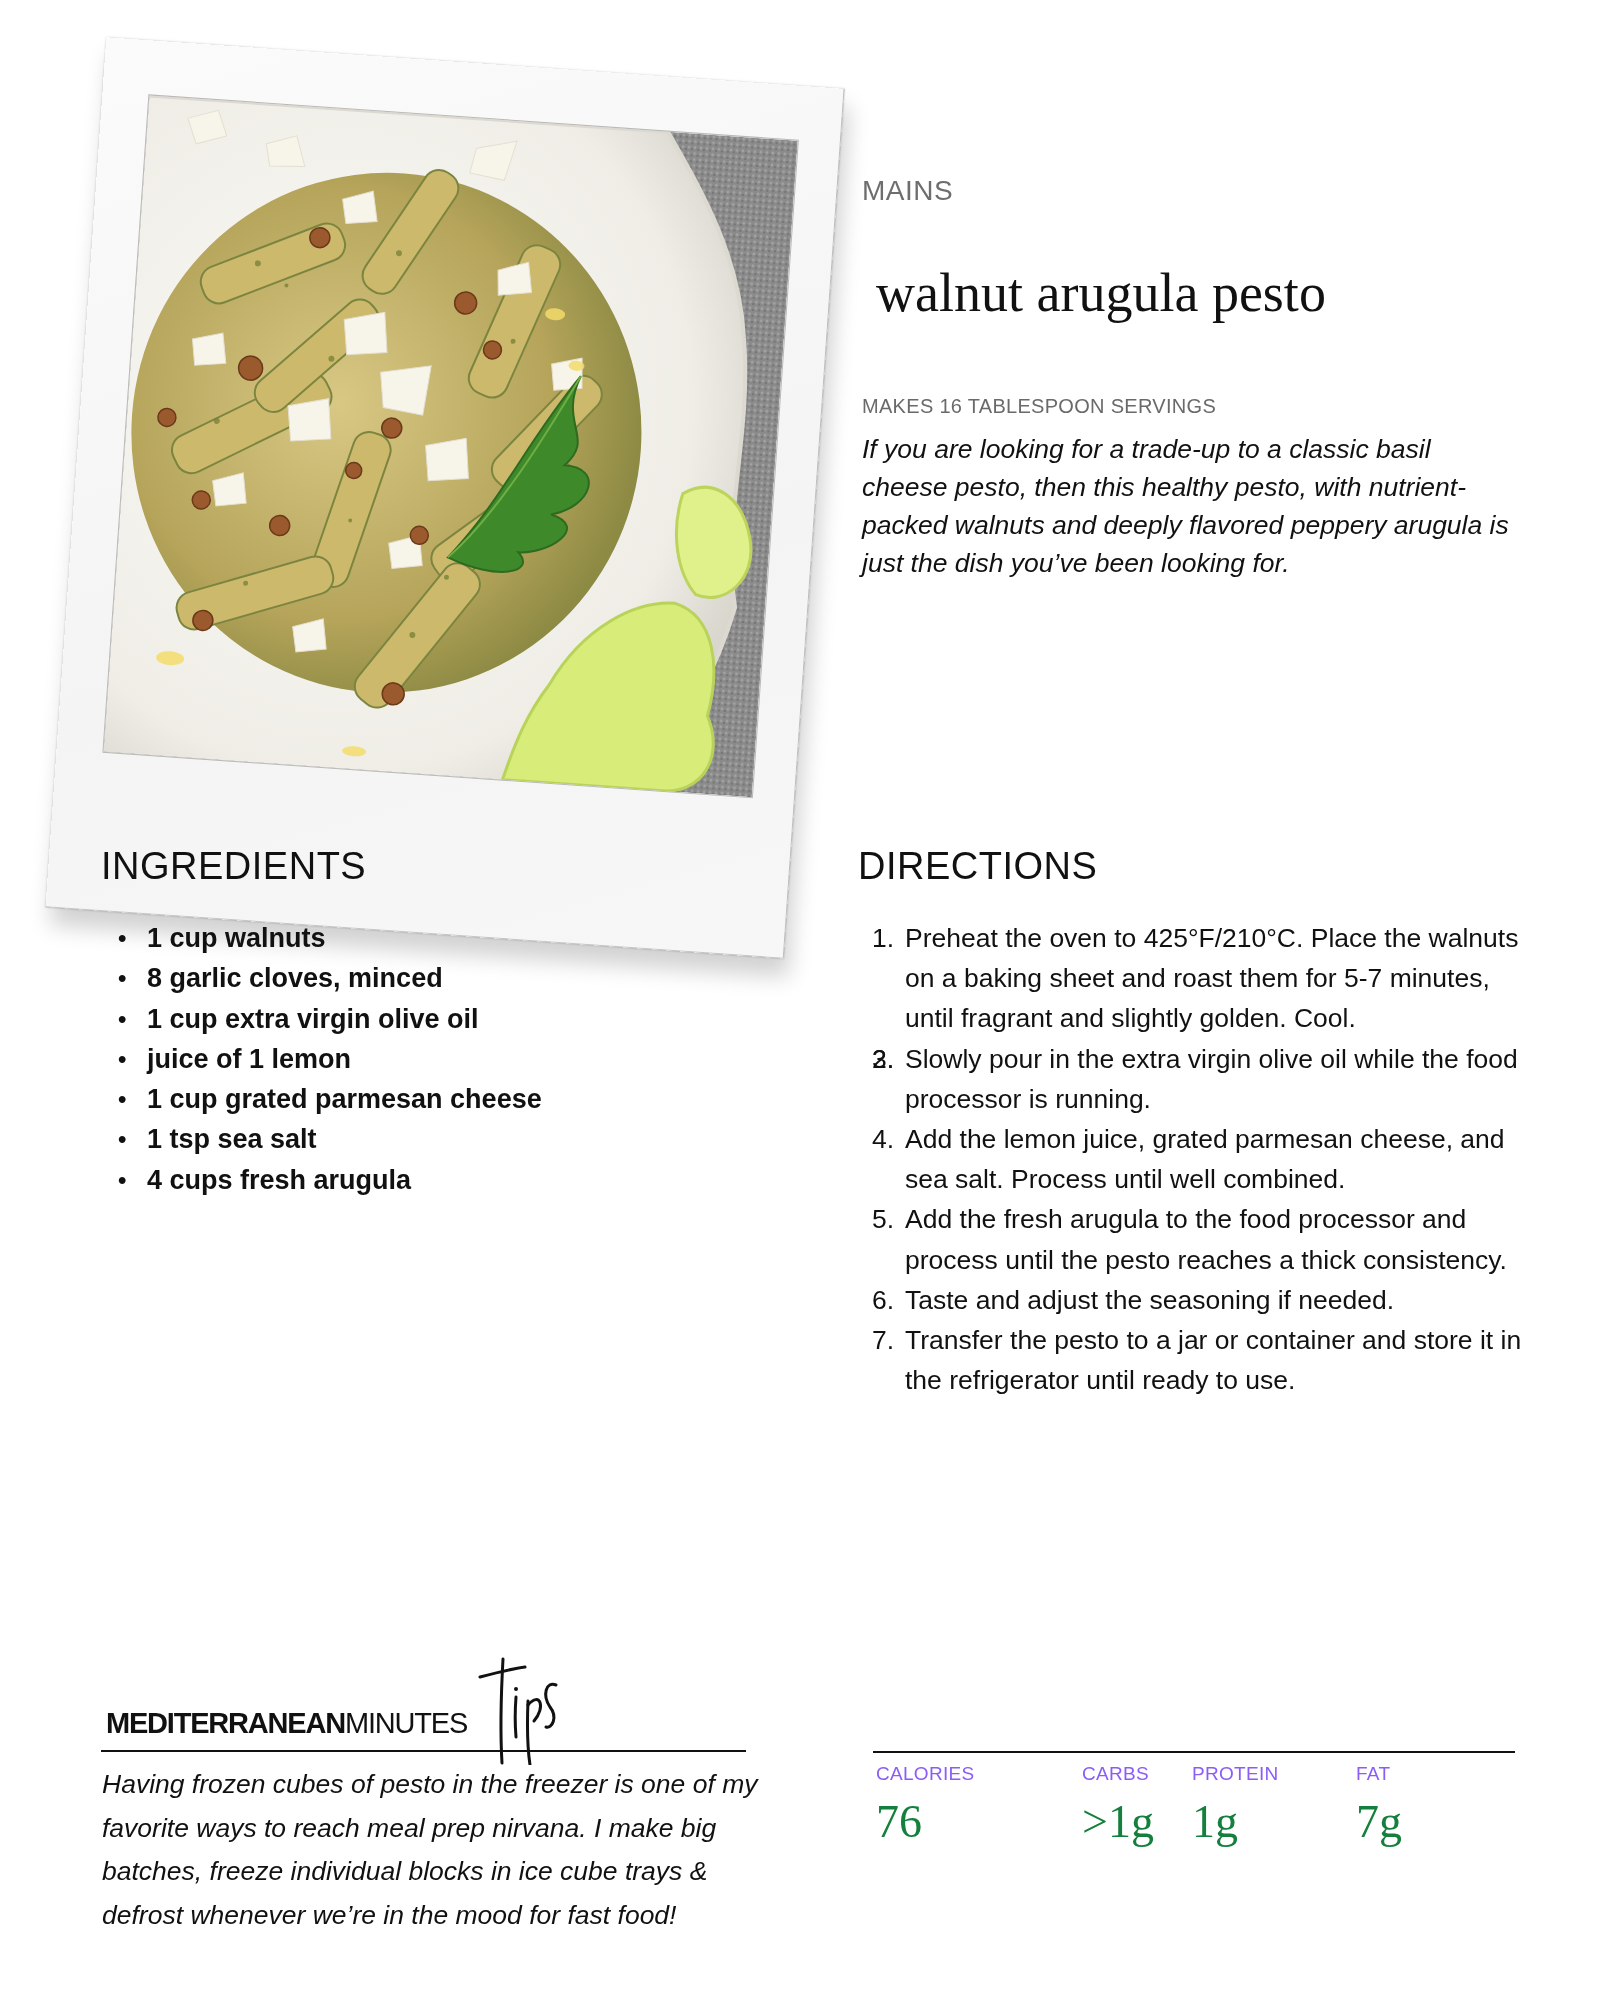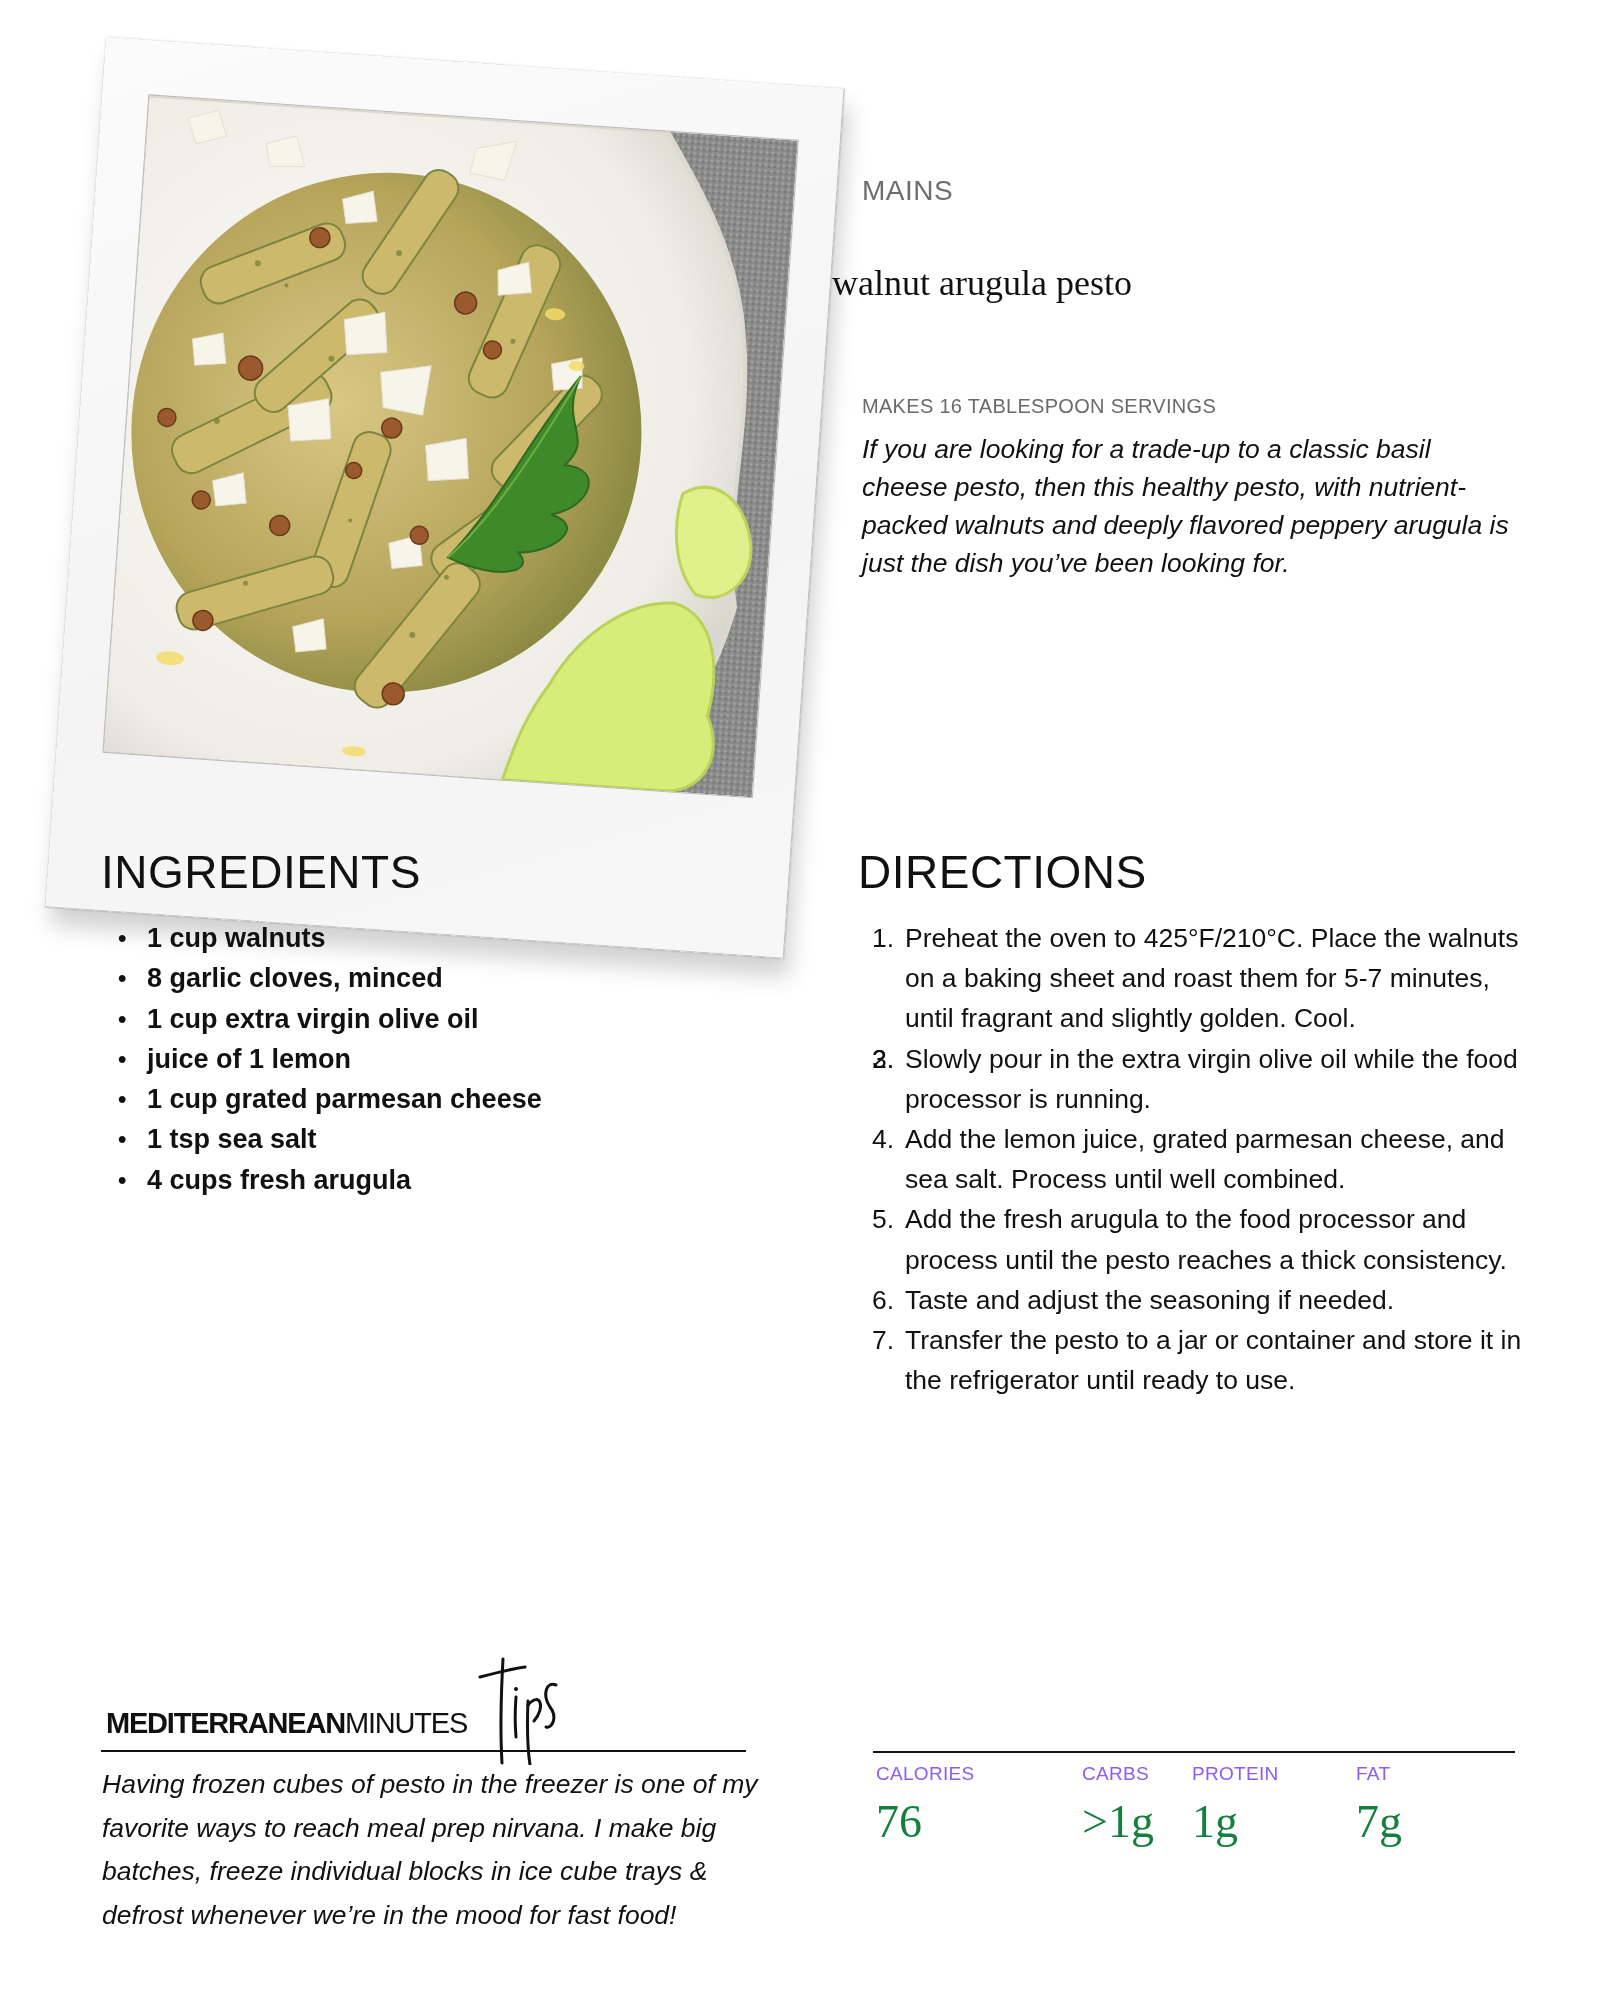--- a/index.html
+++ b/index.html
@@ -6,26 +6,26 @@
   body { width:1600px; height:2000px; position:relative; overflow:hidden; font-family:"Liberation Sans", sans-serif; color:#111; }
 
   
   .polaroid-wrap { position:absolute; left:75px; top:62px; width:740px; height:872px; transform:rotate(4deg); transform-origin:center center; }
   .polaroid { position:absolute; inset:0; background:linear-gradient(160deg,#fbfbfb 0%,#f4f4f4 60%,#f7f7f7 100%); box-shadow: 6px 18px 22px rgba(0,0,0,0.18), 0 0 2px rgba(0,0,0,0.25); border-right:1px solid #bdbdbd; border-bottom:1px solid #c4c4c4; }
   .photo { position:absolute; left:46px; top:54px; width:650px; height:658px; overflow:hidden; background:#f2f0ea; border:1px solid #b9b9b9; }
   .photo svg { width:100%; height:100%; display:block; }
 
   
   .category { position:absolute; left:862px; top:175px; font-size:28px; letter-spacing:0.5px; color:#6e6e6e; font-family:"Liberation Sans", sans-serif; font-weight:300; }
-  .title { position:absolute; left:832px; top:262px; font-size:36px; font-family:"Liberation Serif", serif; color:#111; }
+  .title { position:absolute; left:876px; top:262px; font-size:54px; font-family:"Liberation Serif", serif; color:#111; }
   .servings { position:absolute; left:862px; top:395px; font-size:20px; color:#6a6a6a; letter-spacing:0.3px; }
   .description { position:absolute; left:862px; top:430px; width:650px; font-size:26.5px; line-height:38px; font-style:italic; font-family:"Liberation Sans", sans-serif; color:#111; }
 
   
-  .heading { position:absolute; font-size:46px; font-weight:500; letter-spacing:0.5px; color:#111; font-family:"Liberation Sans", sans-serif; }
+  .heading { position:absolute; font-size:38px; font-weight:500; letter-spacing:0.5px; color:#111; font-family:"Liberation Sans", sans-serif; }
   .ing-heading { left:101px; top:845px; }
   .dir-heading { left:858px; top:845px; }
 
   .ingredients { position:absolute; left:118px; top:918px; margin:0; padding:0; list-style:none; }
   .ingredients li { position:relative; padding-left:29px; font-size:27px; font-weight:bold; line-height:40.3px; height:40.3px; white-space:nowrap; }
   .ingredients li .bullet { position:absolute; left:0; top:0; font-weight:bold; font-size:24px; }
 
   .directions { position:absolute; left:872px; top:918px; width:650px; margin:0; padding:0; list-style:none; }
   .directions li { position:relative; padding-left:33px; font-size:26.5px; line-height:40.2px; }
   .directions li .num { position:absolute; left:0; top:0; }

